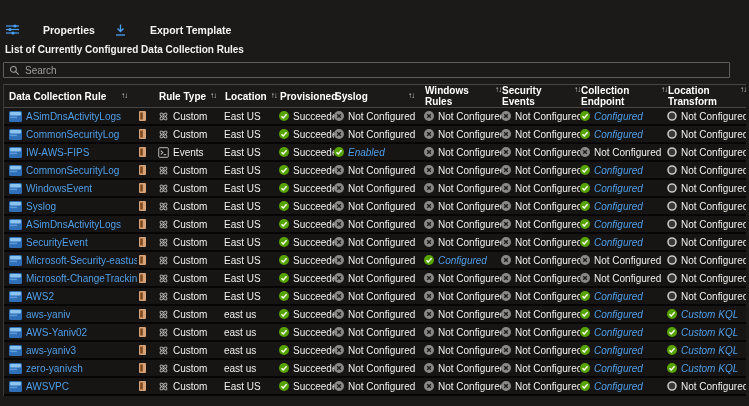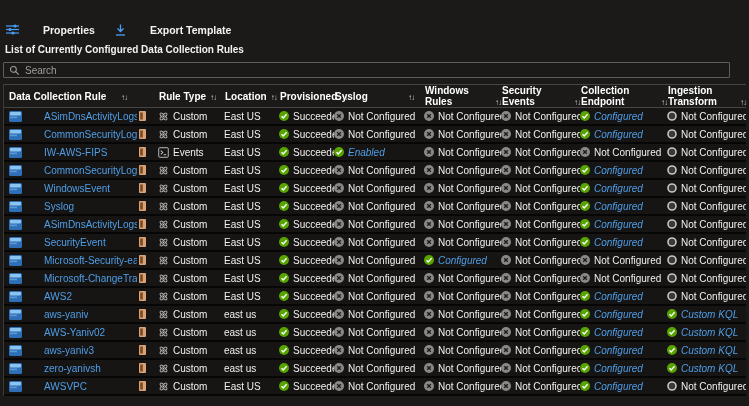--- a/index.html
+++ b/index.html
@@ -24,28 +24,28 @@
   .search-box { margin:7px 19px 0 3px; height:16px; border:1px solid #605e5c; border-radius:1px;
     display:flex; align-items:center; padding:0 5px; gap:5px; background:#1b1a19; }
   .search-box input { flex:1; background:transparent; border:none; outline:none; color:#d2d0ce; font-size:10px;
     font-family:"Liberation Sans", sans-serif; }
   .search-box input::placeholder { color:#a19f9d; }
   
   .table-wrap { margin:6px 3px 0 3px; border-left:1px solid #3b3a39; }
   table { width:100%; border-collapse:collapse; table-layout:fixed; }
   thead th { text-align:left; font-size:10px; font-weight:bold; height:20px;
     border-top:1px solid #484644; border-bottom:1px solid #484644; padding:0; color:#ffffff; cursor:pointer; }
-  .th-inner { display:flex; align-items:flex-end; gap:4px; padding-left:1px; }
+  .th-inner { display:flex; align-items:flex-start; gap:4px; padding-left:1px; }
   .th-inner.spread { justify-content:space-between; padding-right:10px; }
   th.first .th-inner { padding-left:5px; }
   .sort-arrows { font-size:8px; color:#c8c6c4; letter-spacing:-1px; font-weight:normal; }
   tbody td { height:16px; border-bottom:2px solid #070606; background:#161514; padding:0;
     white-space:nowrap; overflow:hidden; }
   .cell { display:flex; align-items:center; gap:4px; height:16px; }
-  .cell.name-cell { padding-left:5px; gap:22px; }
+  .cell.name-cell { padding-left:5px; gap:4px; }
   .cell.copy-cell { justify-content:flex-start; padding-left:2px; }
   .name-link { color:var(--link,#4f9ee8); text-decoration:none; cursor:pointer; overflow:hidden; white-space:nowrap; }
   .link-text { color:var(--link,#4f9ee8); cursor:pointer;font-style:italic; }
   .plain-text { color:#f1f0ee; }
   .ico { display:inline-flex; flex:0 0 auto; }
   .ico svg { display:block; }
 </style>
 </head>
 <body>
 
@@ -157,21 +157,21 @@
               </div>
             </th>
             <th>
               <div class="th-inner">
                 <span>Collection Endpoint</span>
                 <span class="sort-arrows">↑↓</span>
               </div>
             </th>
             <th>
               <div class="th-inner">
-                <span>Ingestion Transform</span>
+                <span>Location Transform</span>
                 <span class="sort-arrows">↑↓</span>
               </div>
             </th>
           </tr>
         </thead>
       <tbody id="table-body">
           <tr>
             <td>
               <div class="cell name-cell">
                 <span class="ico">

